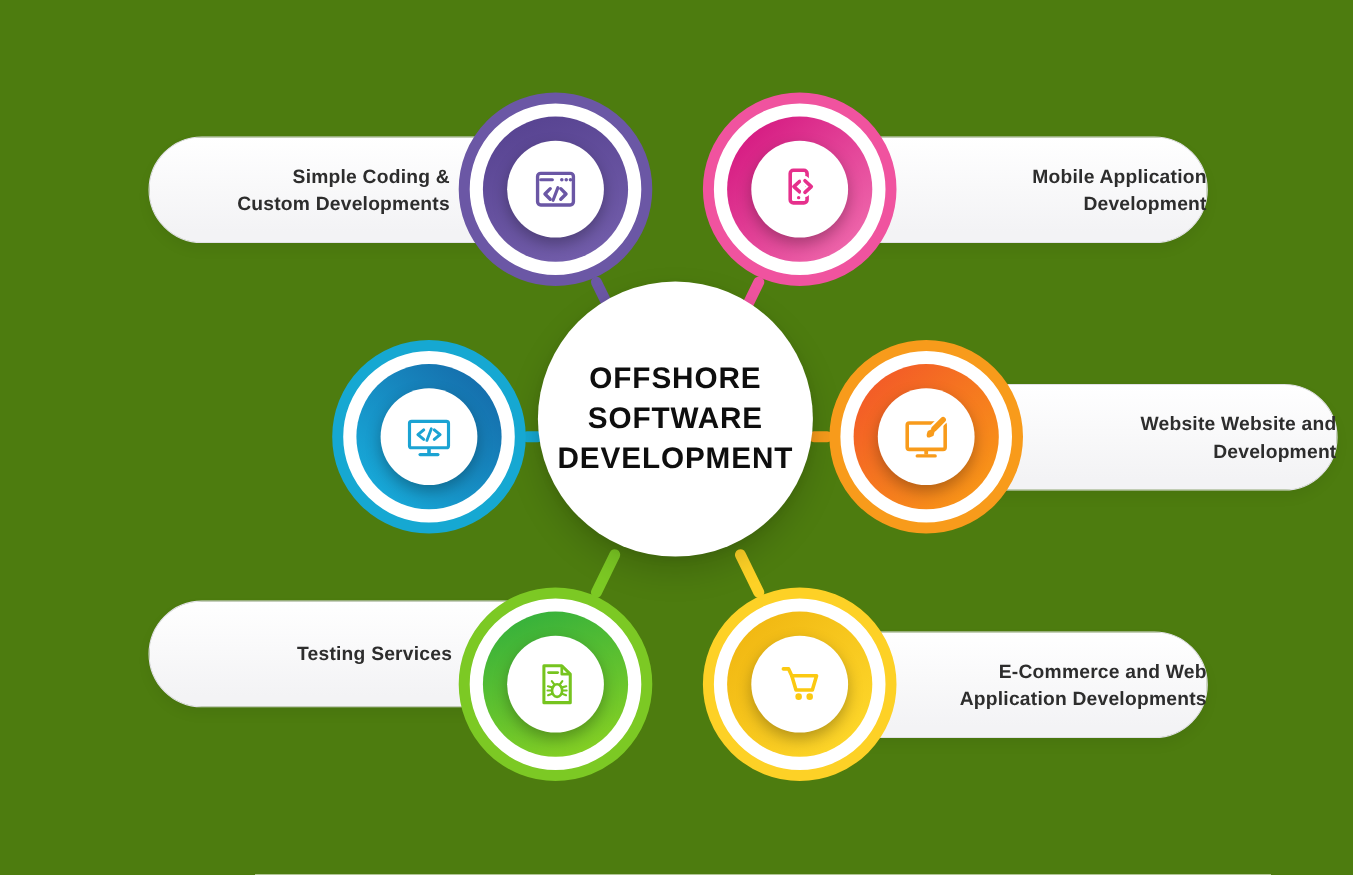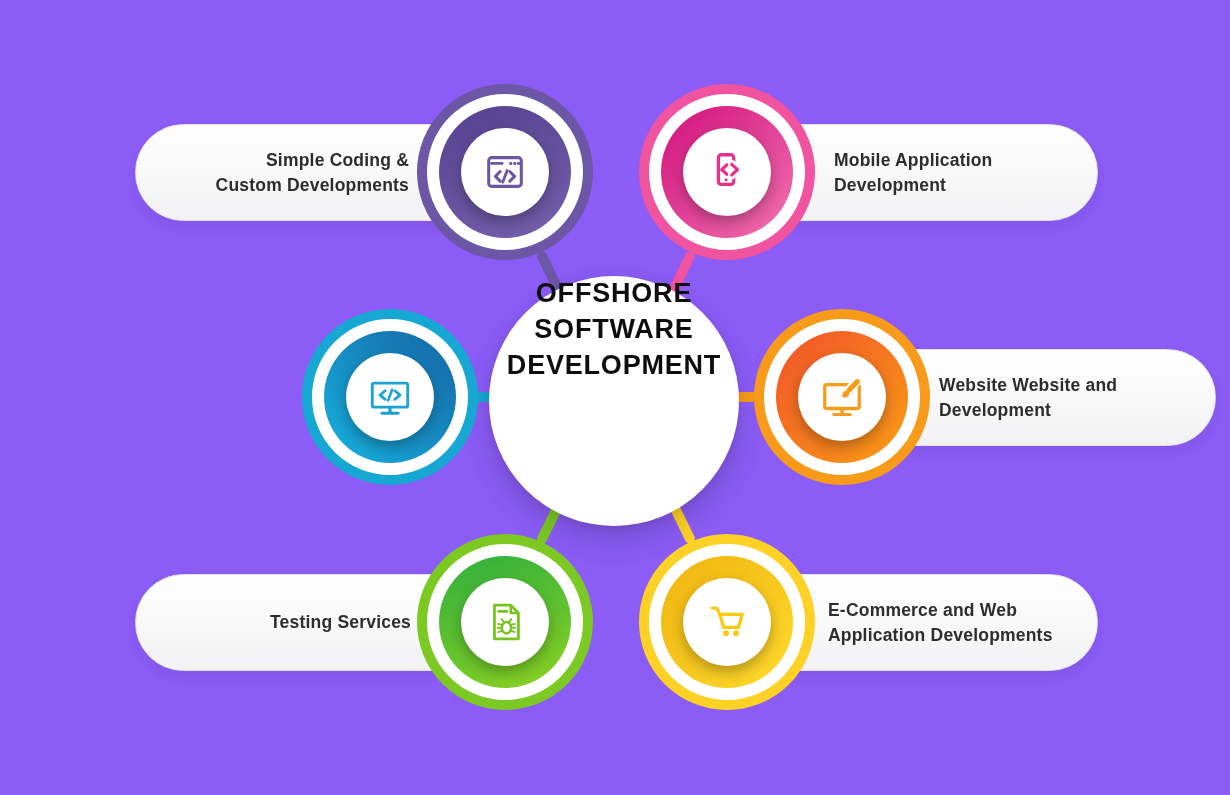--- a/index.html
+++ b/index.html
@@ -1,46 +1,46 @@
 <!DOCTYPE html>
 <html><head>
 <meta charset="utf-8">
 <style>
   html,body{margin:0;padding:0;background:#ffffff;}
   .stage{
-    position:relative;width:1230px;height:795px;background:#8b5cf6;
+    position:relative;width:1230px;height:795px;background:#4d7c0f;
     font-family:"Liberation Sans","DejaVu Sans",sans-serif;overflow:hidden;
   }
   
   .pill{
     position:absolute;height:97px;border-radius:49px;z-index:1;
     background:linear-gradient(180deg,#ffffff 0%,#f3f3f5 90%);
     border:1px solid #e1e1e5;
     box-shadow:0 6px 12px rgba(0,0,0,0.06);
     display:flex;align-items:center;box-sizing:border-box;
   }
   .pill-label{
     font-size:17.5px;font-weight:bold;color:#2d2d2d;line-height:1.42;
     letter-spacing:.2px;white-space:pre-line;width:100%;
   }
   .pill.left-side{justify-content:flex-end}
   .pill.left-side .pill-label{text-align:right}
-  .pill.right-side .pill-label{text-align:left}
+  .pill.right-side .pill-label{text-align:right}
   .p1{left:135px;top:124px;width:372px;padding-right:97px}
   .p2{left:727px;top:124px;width:371px;padding-left:106px}
   .p3{left:18px;top:349px;width:372px;padding-right:102px}
   .p4{left:842px;top:349px;width:374px;padding-left:96px}
-  .p5{left:135px;top:574px;width:372px;padding-right:95px}
+  .p5{left:135px;top:546px;width:372px;padding-right:95px}
   .p6{left:727px;top:574px;width:371px;padding-left:100px}
   
   .center-circle{
-    position:absolute;left:489px;top:276px;width:250px;height:250px;border-radius:50%;
+    position:absolute;left:489px;top:256px;width:250px;height:250px;border-radius:50%;
     background:#ffffff;z-index:2;
     box-shadow:0 14px 30px rgba(0,0,0,0.16),0 3px 8px rgba(0,0,0,0.07);
-    display:flex;align-items:flex-start;justify-content:center;
+    display:flex;align-items:center;justify-content:center;
   }
   .center-title{
     font-size:27px;font-weight:800;color:#0e0e0e;text-align:center;
     letter-spacing:.8px;line-height:1.33;white-space:pre-line;
   }
   
   .connector{position:absolute;height:10px;border-radius:5px;background:var(--ring);z-index:1;}
   .c1{left:540px;top:247px;width:48px;transform:rotate(64deg);transform-origin:0 50%}
   .c2{left:692px;top:247px;width:48px;transform:rotate(116deg);transform-origin:0 50%}
   .c3{left:474px;top:392px;width:20px}

